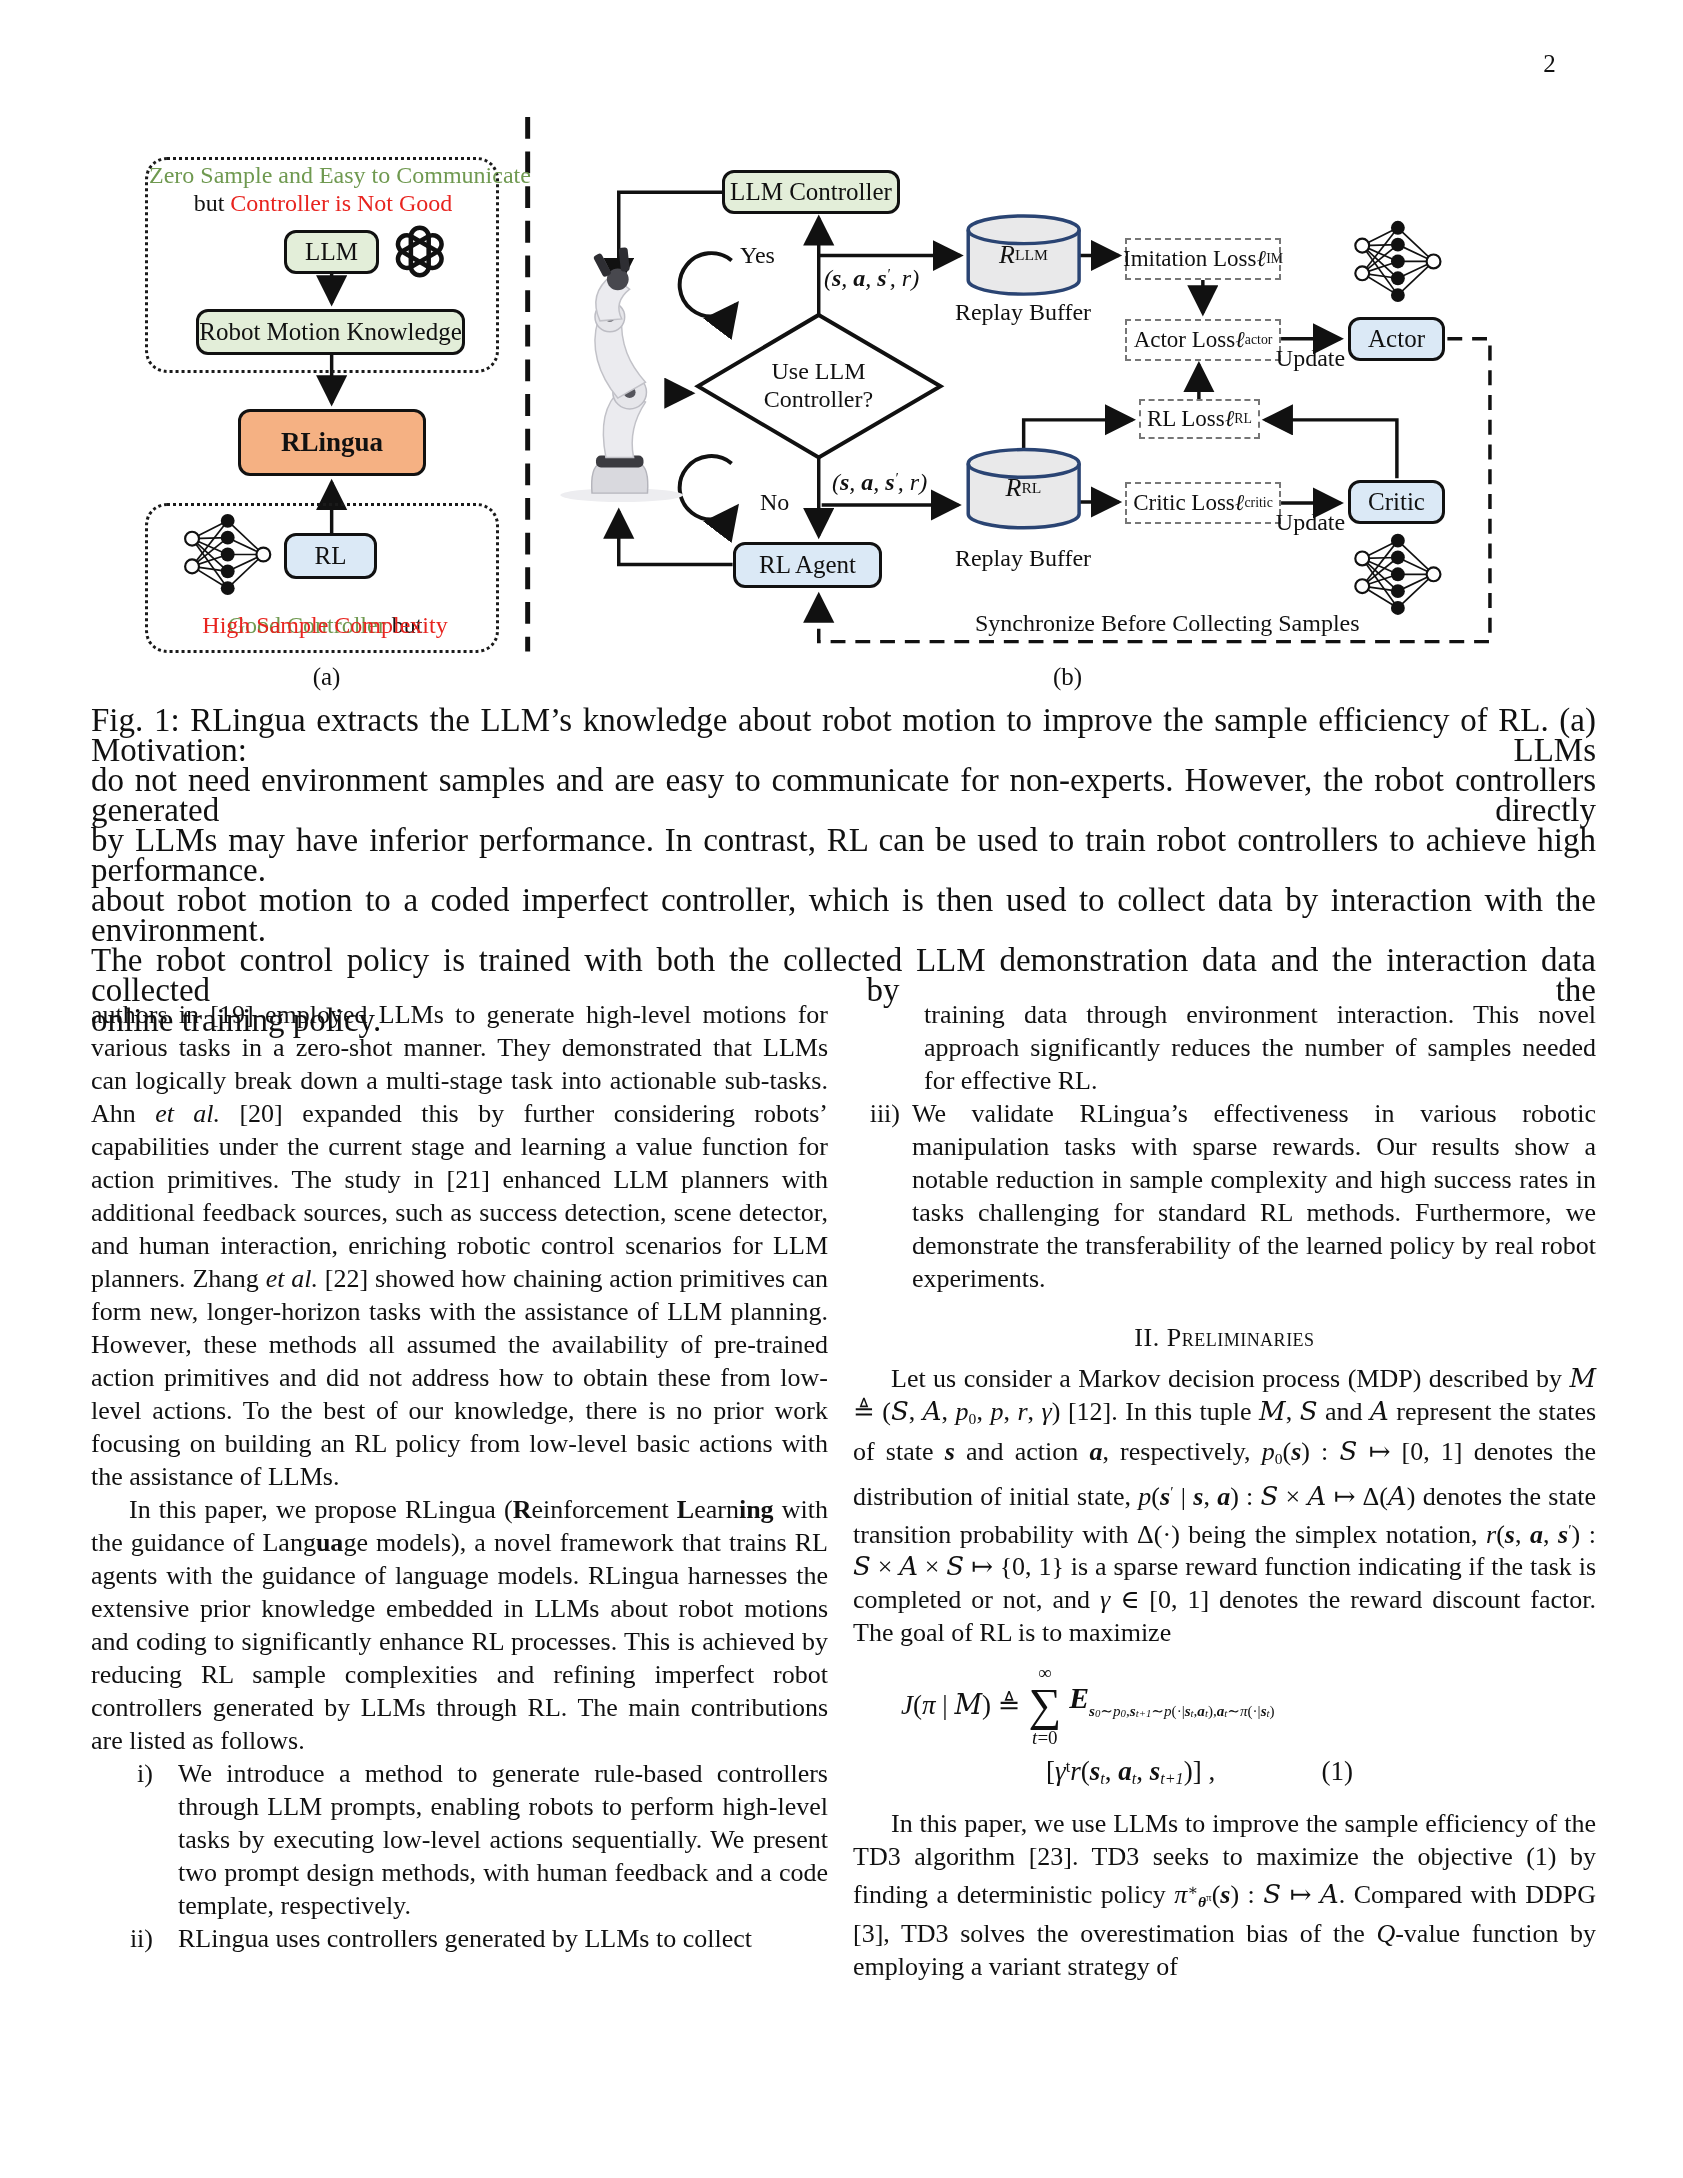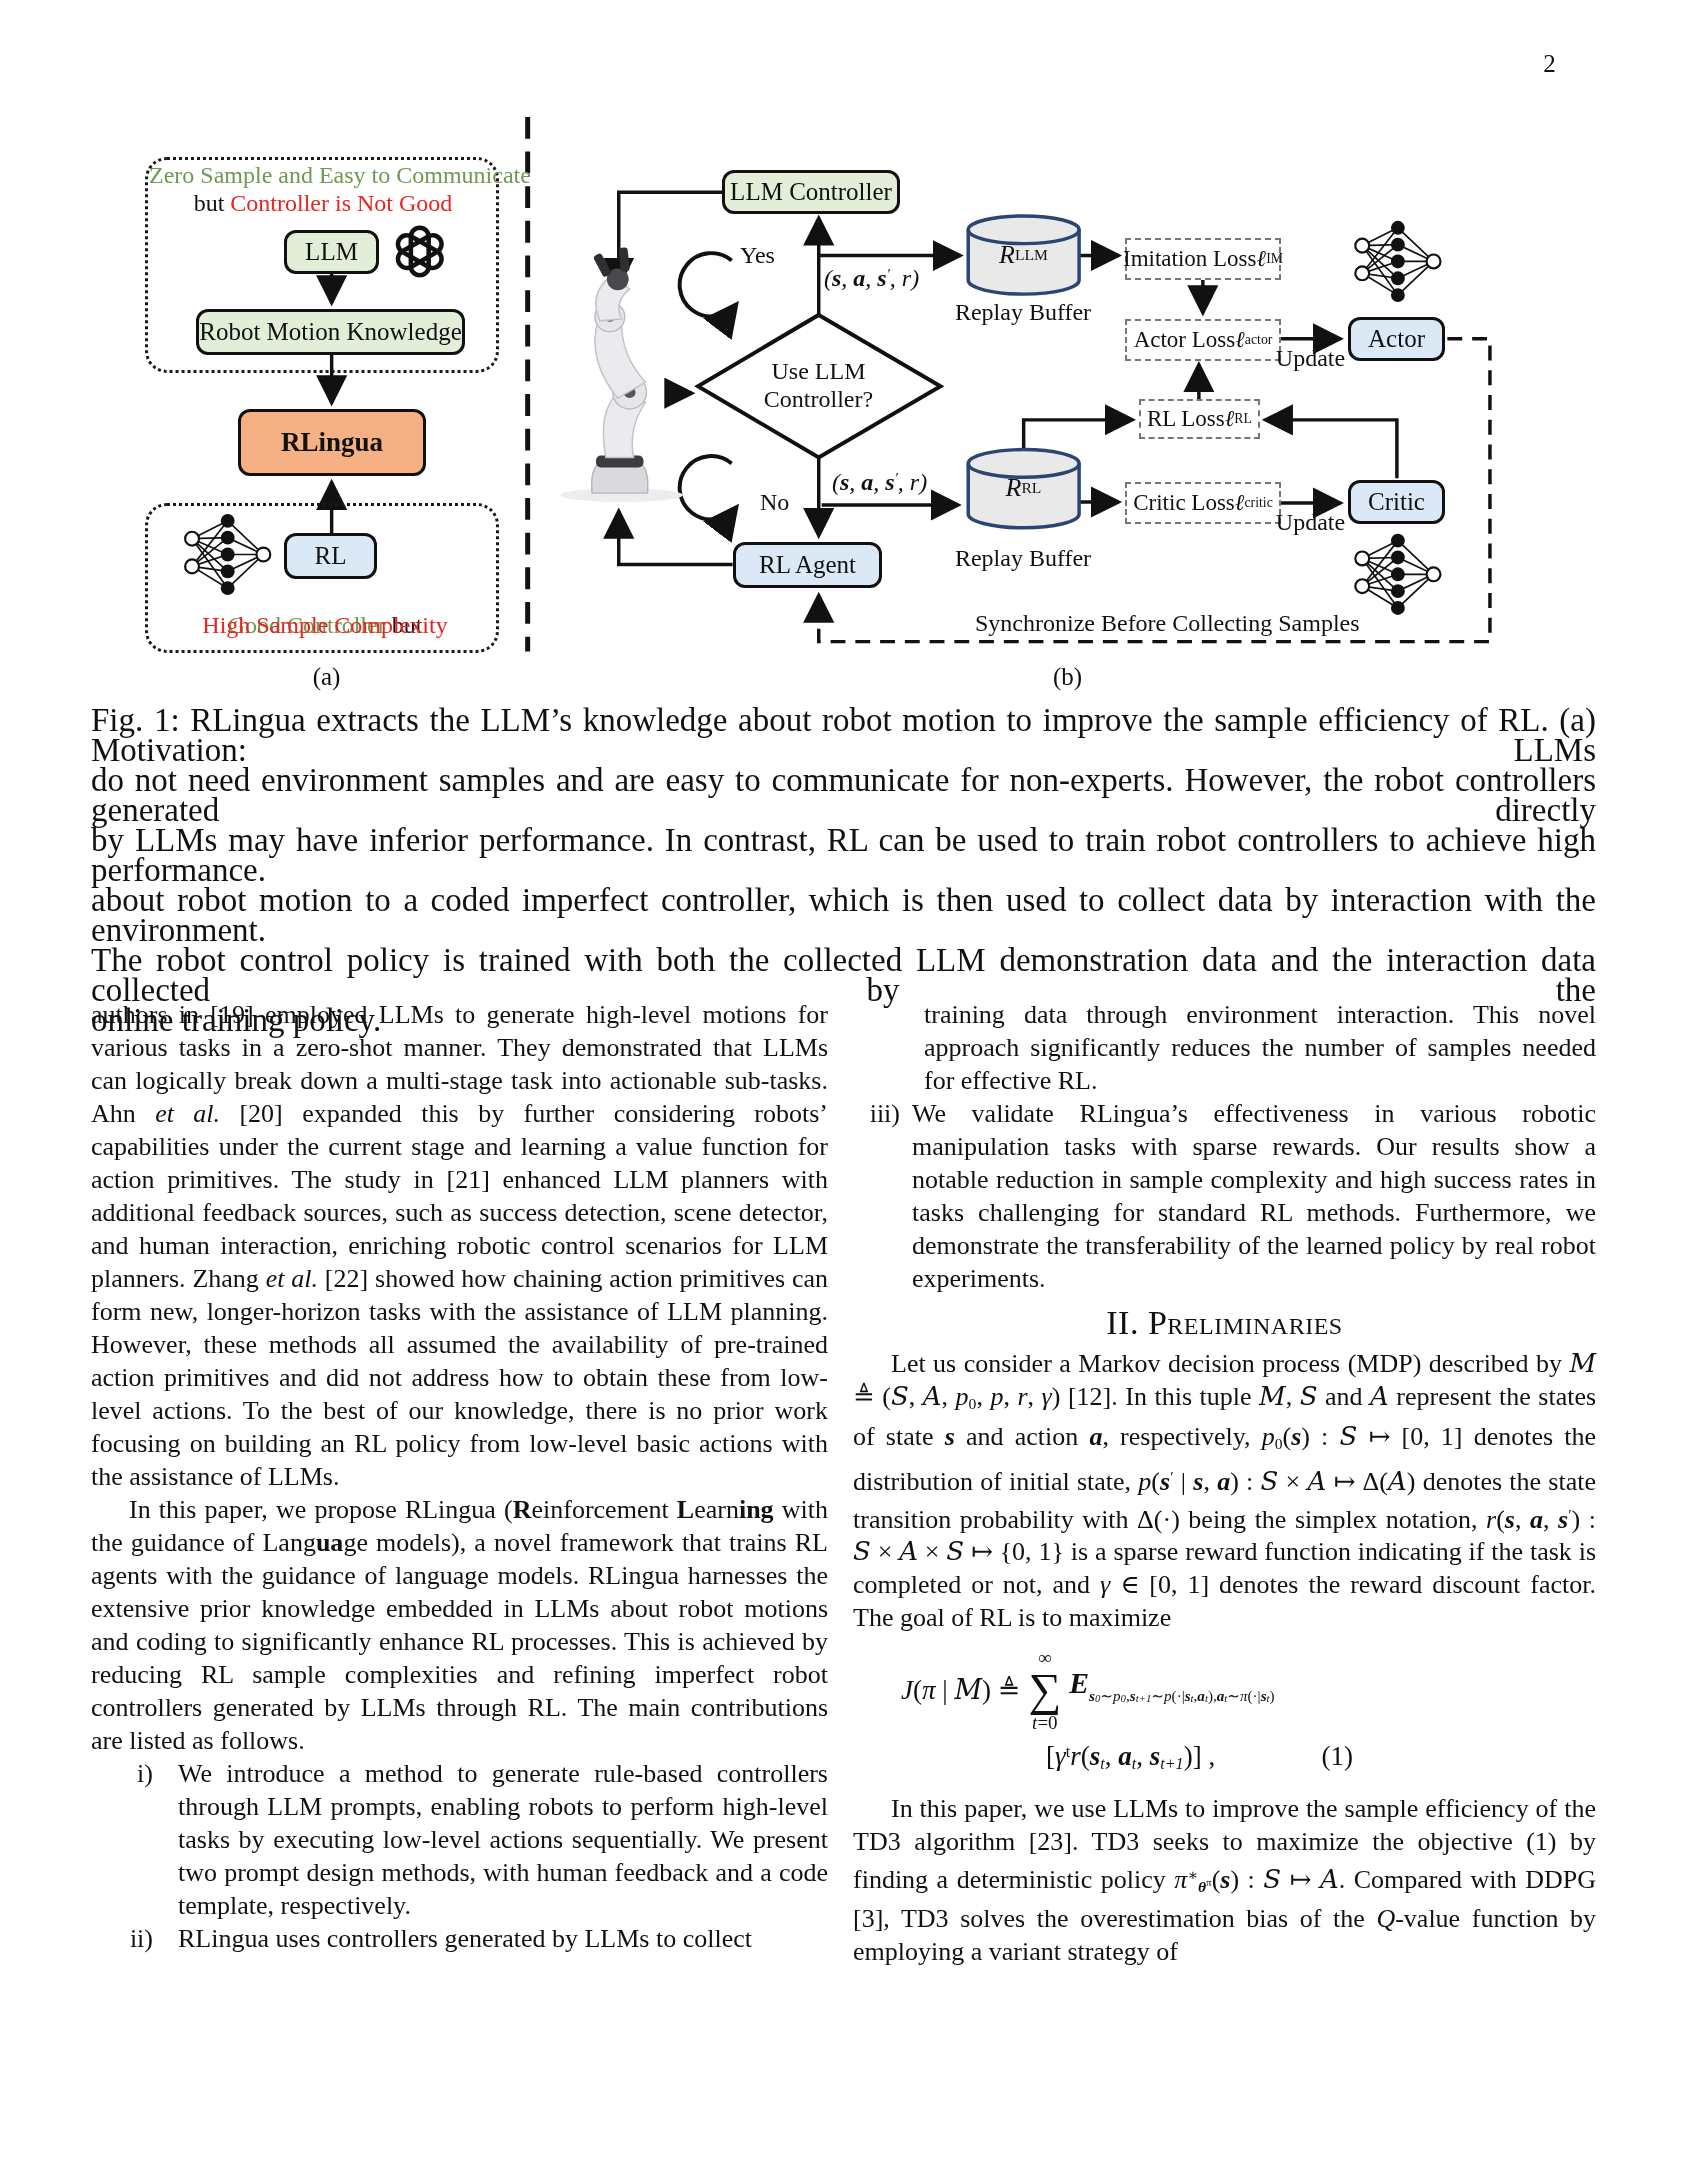--- a/index.html
+++ b/index.html
@@ -29,21 +29,21 @@
   .capline.last{text-align-last:left;}
   .col{position:absolute;top:998px;font-size:26px;line-height:33px;text-align:justify;}
   .col.left{left:91px;width:737px;}
   .col.right{left:853px;width:743px;}
   .indent{text-indent:38px;}
   .li{display:flex;}
   .linum{flex:0 0 87px;text-align:right;padding-right:25px;box-sizing:border-box;}
   .linum3{flex:0 0 59px;text-align:right;padding-right:12px;box-sizing:border-box;}
   .litext{flex:1;text-align:justify;}
   .contblock{margin-left:71px;}
-  .h2{margin-top:11px;margin-bottom:8px;text-align:left;text-align-last:center;font-size:34px;}
+  .h2{margin-top:26px;margin-bottom:8px;text-align:left;text-align-last:center;font-size:26px;}
   .sc{font-variant:small-caps;letter-spacing:0.5px;}
   .h3{font-style:italic;margin-top:16px;margin-bottom:12px;text-align:left;text-align-last:left;font-size:26px;}
   .i{font-style:italic;}
   .b{font-weight:bold;}
   .bi{font-weight:bold;font-style:italic;}
   .cal{font-style:italic;font-family:"DejaVu Serif","Liberation Serif",serif;}
   .sub{font-size:60%;vertical-align:-0.25em;}
   .sup{font-size:60%;vertical-align:0.5em;}
   .ssup{font-size:42%;vertical-align:0.15em;}
   .Ebb{font-weight:bold;font-style:italic;font-size:110%;}

